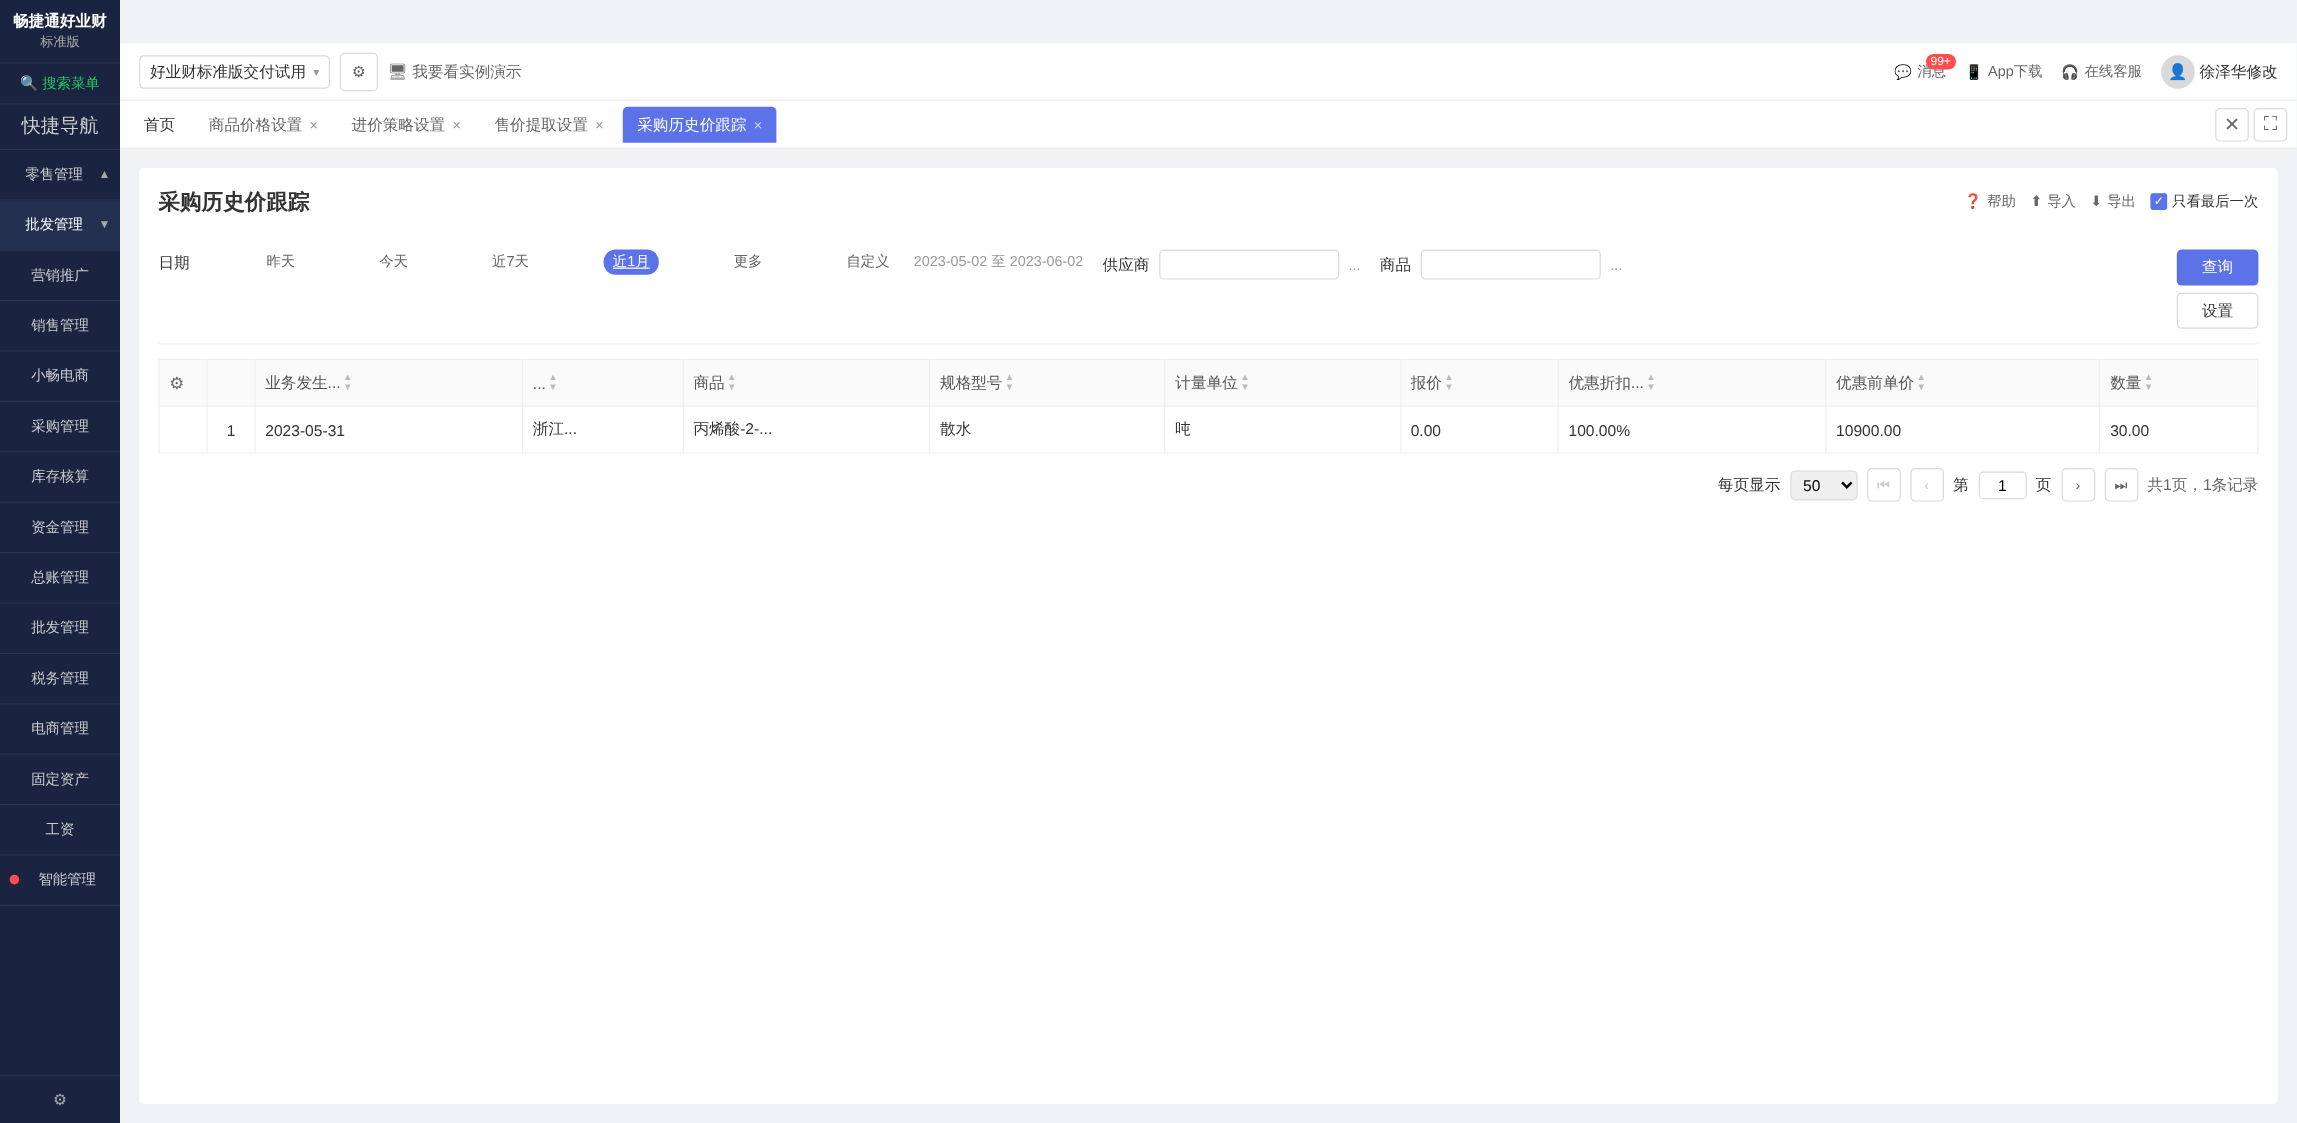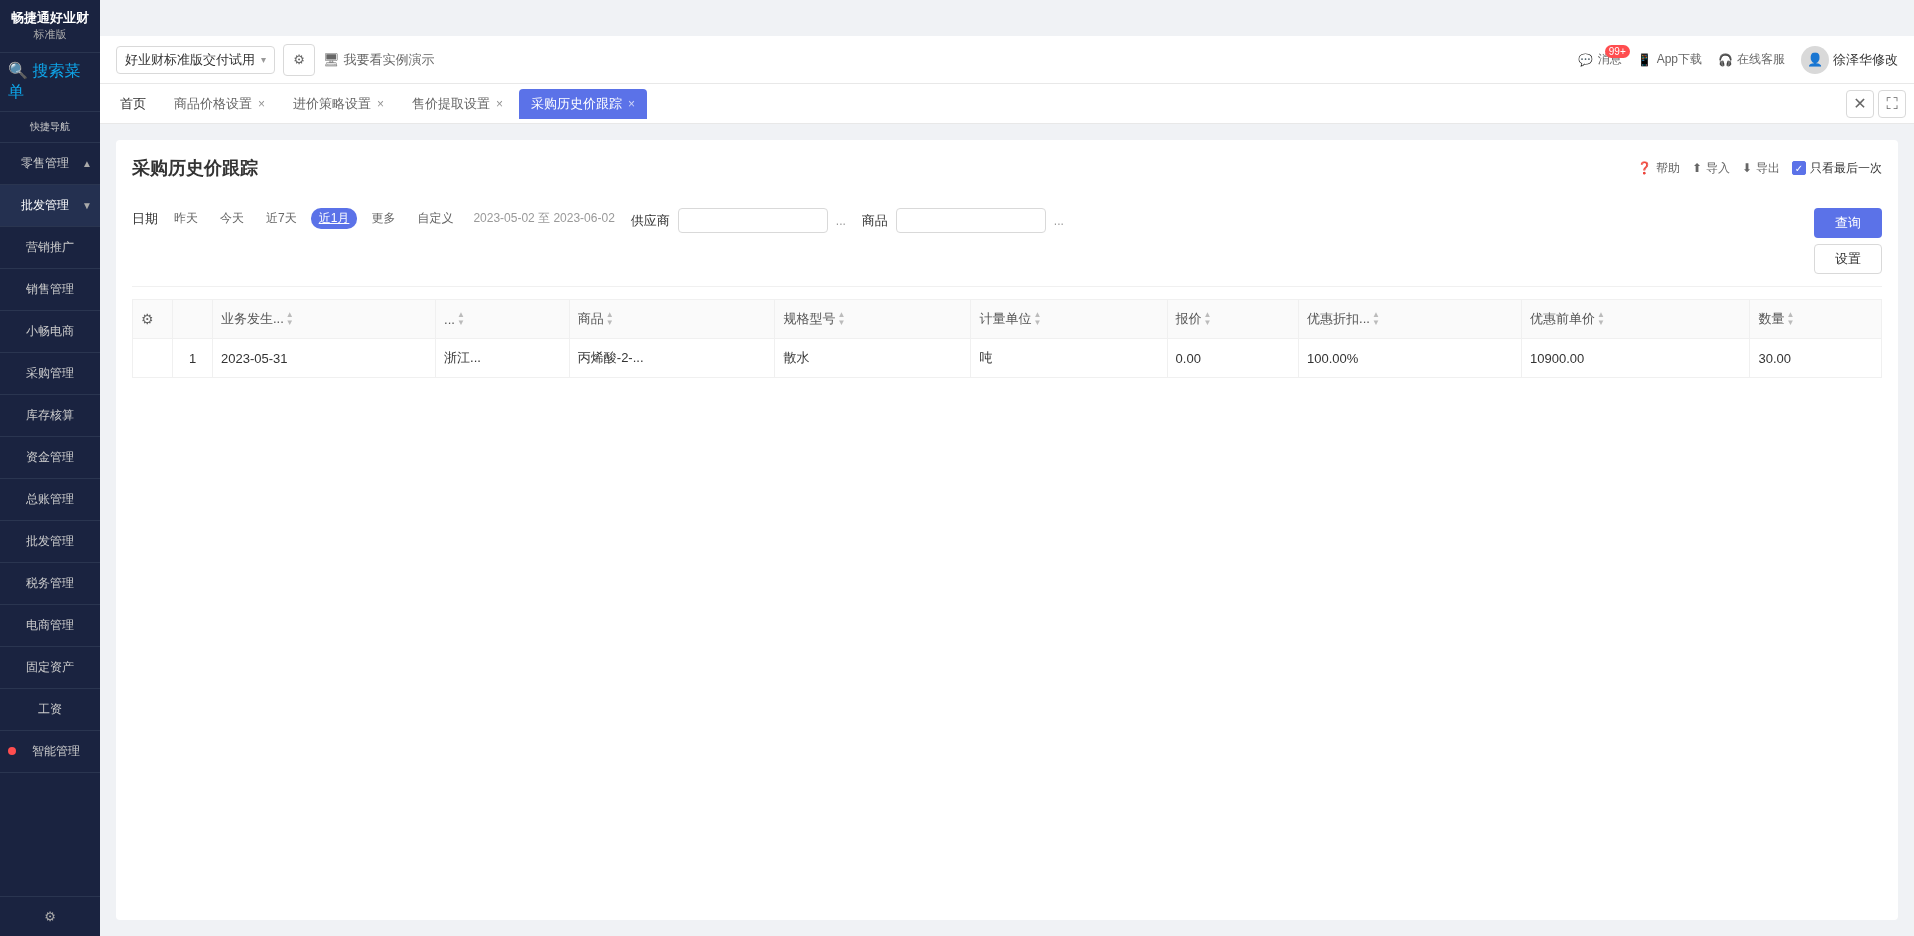--- a/index.html
+++ b/index.html
@@ -26,30 +26,30 @@
       min-height: 50px;
       display: flex;
       align-items: center;
       justify-content: center;
       flex-direction: column;
     }
     .sidebar-logo .logo-title { font-size: 13px; font-weight: bold; color: #fff; line-height: 1.3; }
     .sidebar-logo .logo-sub { font-size: 11px; color: #aaa; }
     .sidebar-search {
       padding: 8px;
-      color: #0ea5e9;
-      font-size: 16px;
-      text-align: left;
+      color: #22c55e;
+      font-size: 12px;
+      text-align: center;
       cursor: pointer;
       border-bottom: 1px solid #2a3550;
     }
     .sidebar-quicknav {
       padding: 8px;
       color: #ccc;
-      font-size: 10px;
+      font-size: 16px;
       text-align: center;
       cursor: pointer;
       border-bottom: 1px solid #2a3550;
     }
     .sidebar-item {
       padding: 12px 8px;
       color: #ccc;
       font-size: 12px;
       text-align: center;
       cursor: pointer;
@@ -303,20 +303,21 @@
       display: flex;
       align-items: center;
       gap: 6px;
     }
     .date-option {
       padding: 2px 8px;
       border-radius: 10px;
       font-size: 12px;
       cursor: pointer;
       color: #666;
+      margin-left: 48px;
     }
     .date-option.active {
       background: #5b72e8;
       color: #fff;
       text-decoration: underline;
     }
     .date-range {
       font-size: 12px;
       color: #999;
       margin-left: 4px;
@@ -698,15 +699,31 @@
               <td>散水</td>
               <td>吨</td>
               <td>0.00</td>
               <td>100.00%</td>
               <td>10900.00</td>
               <td>30.00</td>
             </tr>
           </tbody>
       </table>
 
+      <div class="pagination-bar">
+        <span>每页显示</span>
+        <select class="page-size-select">
+          <option>50</option>
+          <option>100</option>
+          <option>200</option>
+        </select>
+        <div class="page-btn disabled">⏮</div>
+        <div class="page-btn disabled">‹</div>
+        <span>第</span>
+        <input class="page-input" value="1" style="">
+        <span>页</span>
+        <div class="page-btn">›</div>
+        <div class="page-btn">⏭</div>
+        <span class="page-info">共1页，1条记录</span>
+      </div>
     </div>
   </div>
 </div>
 
 </body></html>

